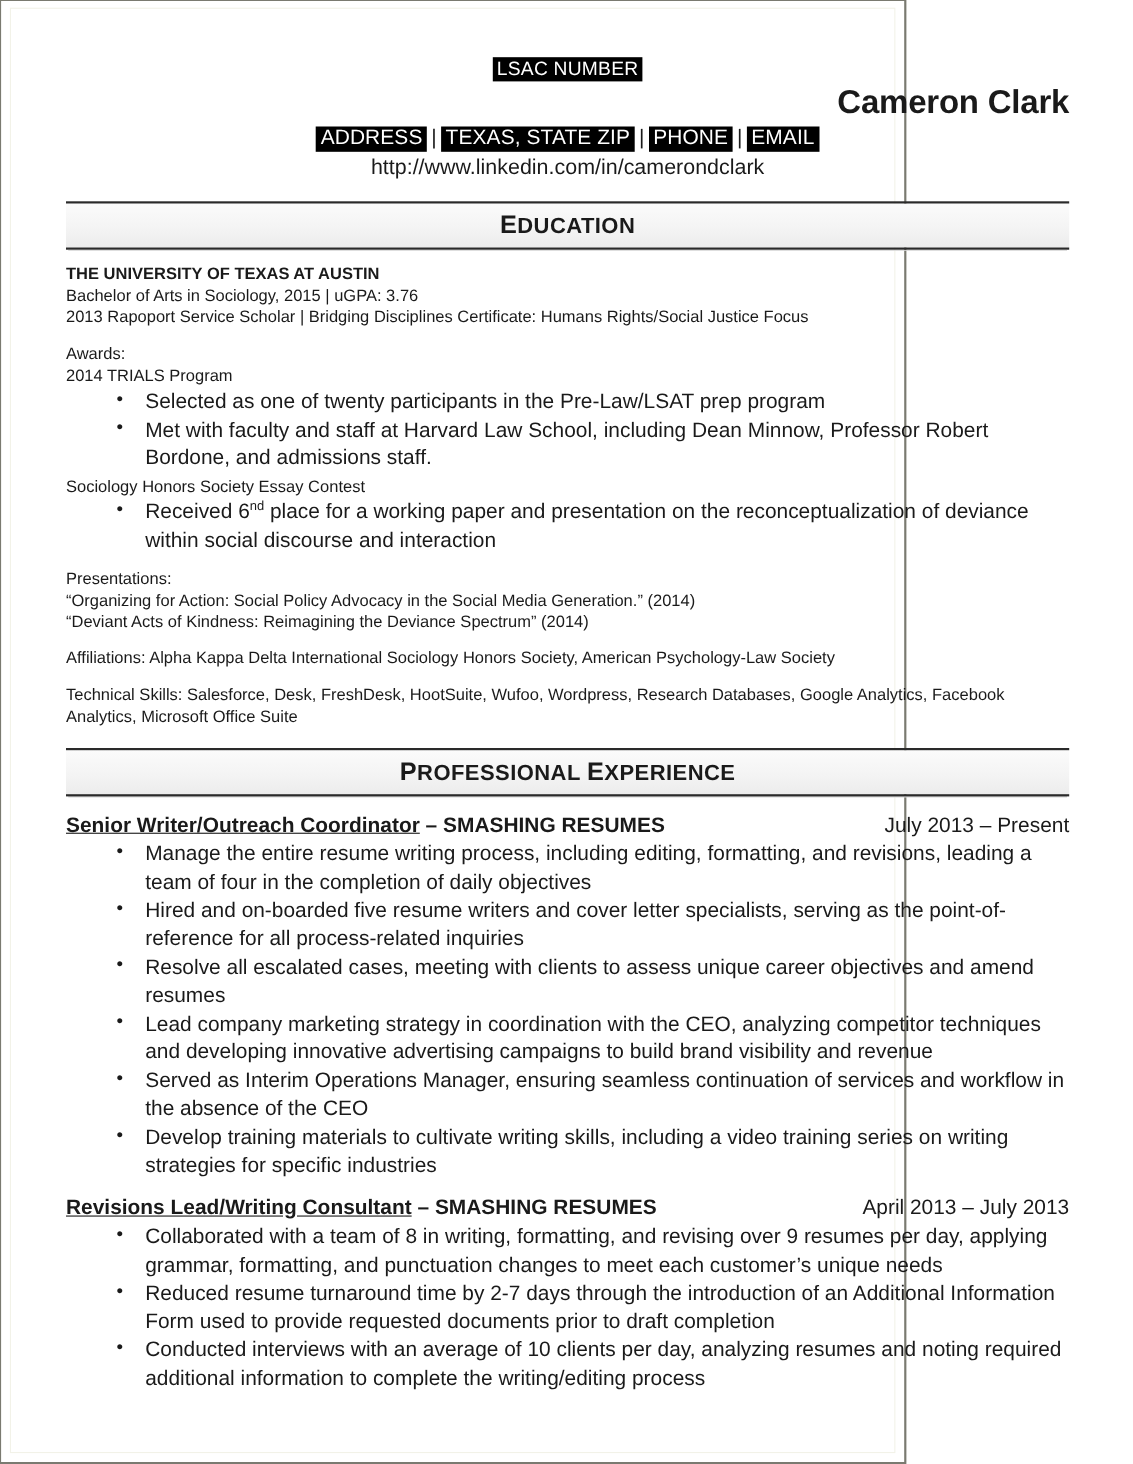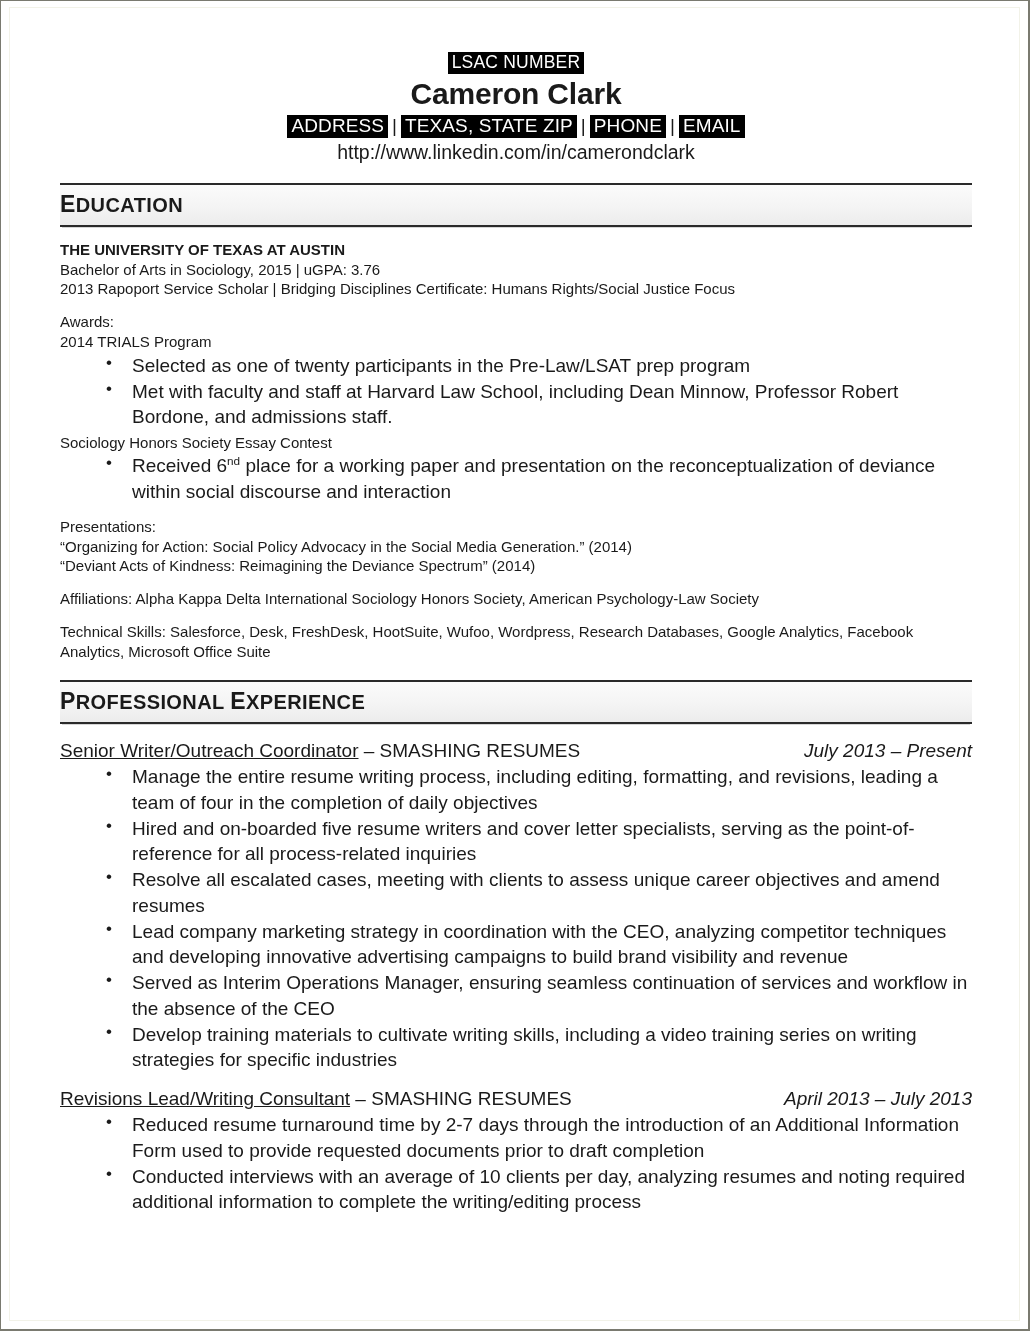--- a/index.html
+++ b/index.html
@@ -11,21 +11,21 @@
   body {
     width: 1030px;
     height: 1331px;
     font-family: "Liberation Sans", sans-serif;
     color: #1a1a1a;
     overflow: hidden;
   }
 
   .page {
     position: relative;
-    width: 1030px;
+    width: 824px;
     height: 1331px;
     background: #ffffff;
     border: 1px solid #7a7a70;
     border-right-width: 2px;
     border-bottom-width: 2px;
     padding: 0;
   }
   .page-inner {
     position: absolute;
     left: 8px;
@@ -59,20 +59,21 @@
     letter-spacing: .2px;
     margin-bottom: 2px;
   }
 
   .name {
     font-size: 30px;
     font-weight: bold;
     letter-spacing: -0.2px;
     line-height: 1.2;
     margin: 1px 0 3px 0;
+    text-align: right;
   }
 
   .contact-line {
     font-size: 19px;
     letter-spacing: .1px;
     line-height: 1.15;
     margin-bottom: 2px;
     white-space: nowrap;
   }
   .contact-line .sep {
@@ -87,20 +88,21 @@
     margin-top: 1px;
   }
 
   
   .sec-bar {
     margin-top: 18px;
     background: linear-gradient(to bottom, #fbfbfb 0%, #f4f4f4 55%, #ececec 100%);
     border-top: 2px solid #2a2a2a;
     border-bottom: 2px solid #2a2a2a;
     box-shadow: 0 3px 0 -2px #d6d6d6;
+    text-align: center;
     padding: 6px 0 7px 0;
   }
   .sec-bar .sc {
     font-weight: bold;
     font-size: 20px;
     letter-spacing: .4px;
     display: inline-block;
   }
   .sec-bar .sc .cap {
     font-size: 23px;
@@ -146,24 +148,23 @@
 
   
   .job-head {
     display: flex;
     align-items: baseline;
     justify-content: space-between;
     font-size: 19px;
     line-height: 1.3;
     margin-top: 14px;
   }
-  .job-left { font-weight: normal; }
+  .job-left { font-weight: bold; }
   .job-title { text-decoration: underline; }
   .job-dates {
-    font-style: italic;
     font-weight: normal;
     white-space: nowrap;
     padding-left: 14px;
   }
   .job-head.first { margin-top: 15px; }
 </style>
 </head>
 <body>
 
 <div class="page">
@@ -239,19 +240,20 @@
     <li>Served as Interim Operations Manager, ensuring seamless continuation of services and workflow in the absence of the CEO</li>
     <li>Develop training materials to cultivate writing skills, including a video training series on writing strategies for specific industries</li>
   </ul>
 
   <div class="job-head">
     <div class="job-left"><span class="job-title">Revisions Lead/Writing Consultant</span><span> – SMASHING RESUMES</span></div>
     <div class="job-dates">April 2013 – July 2013</div>
   </div>
 
   <ul class="b-list">
+    <li>Collaborated with a team of 8 in writing, formatting, and revising over 9 resumes per day, applying grammar, formatting, and punctuation changes to meet each customer’s unique needs</li>
     <li>Reduced resume turnaround time by 2-7 days through the introduction of an Additional Information Form used to provide requested documents prior to draft completion</li>
     <li>Conducted interviews with an average of 10 clients per day, analyzing resumes and noting required additional information to complete the writing/editing process</li>
   </ul>
 
 </div>
 </div>
 </div>
 
 </body></html>

